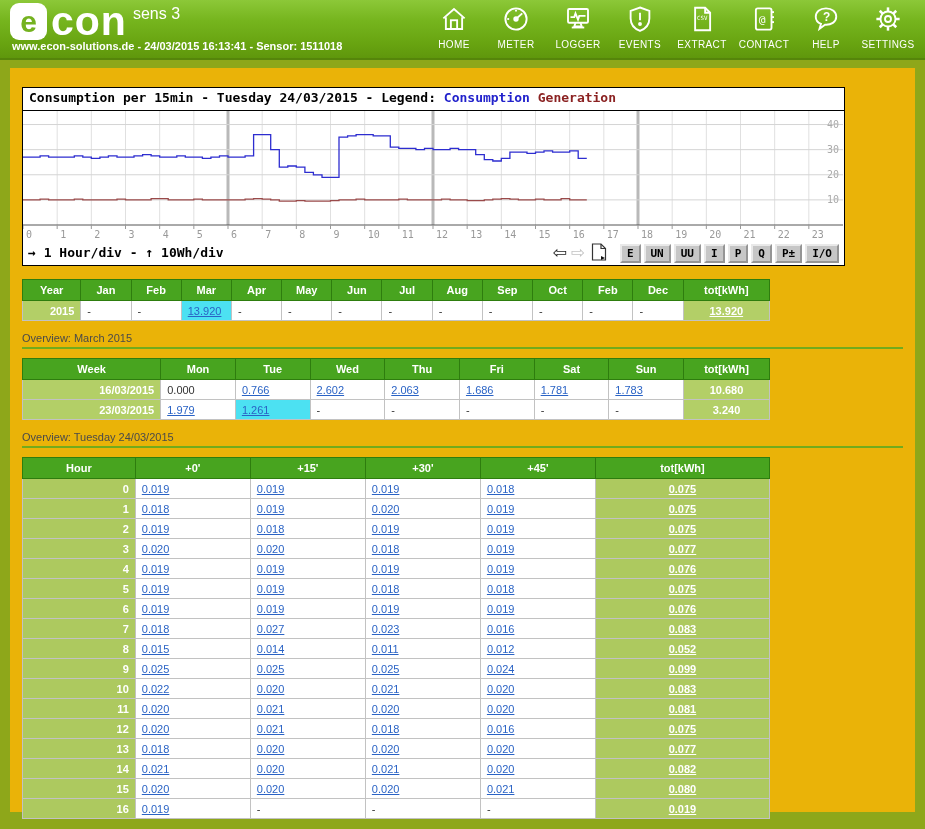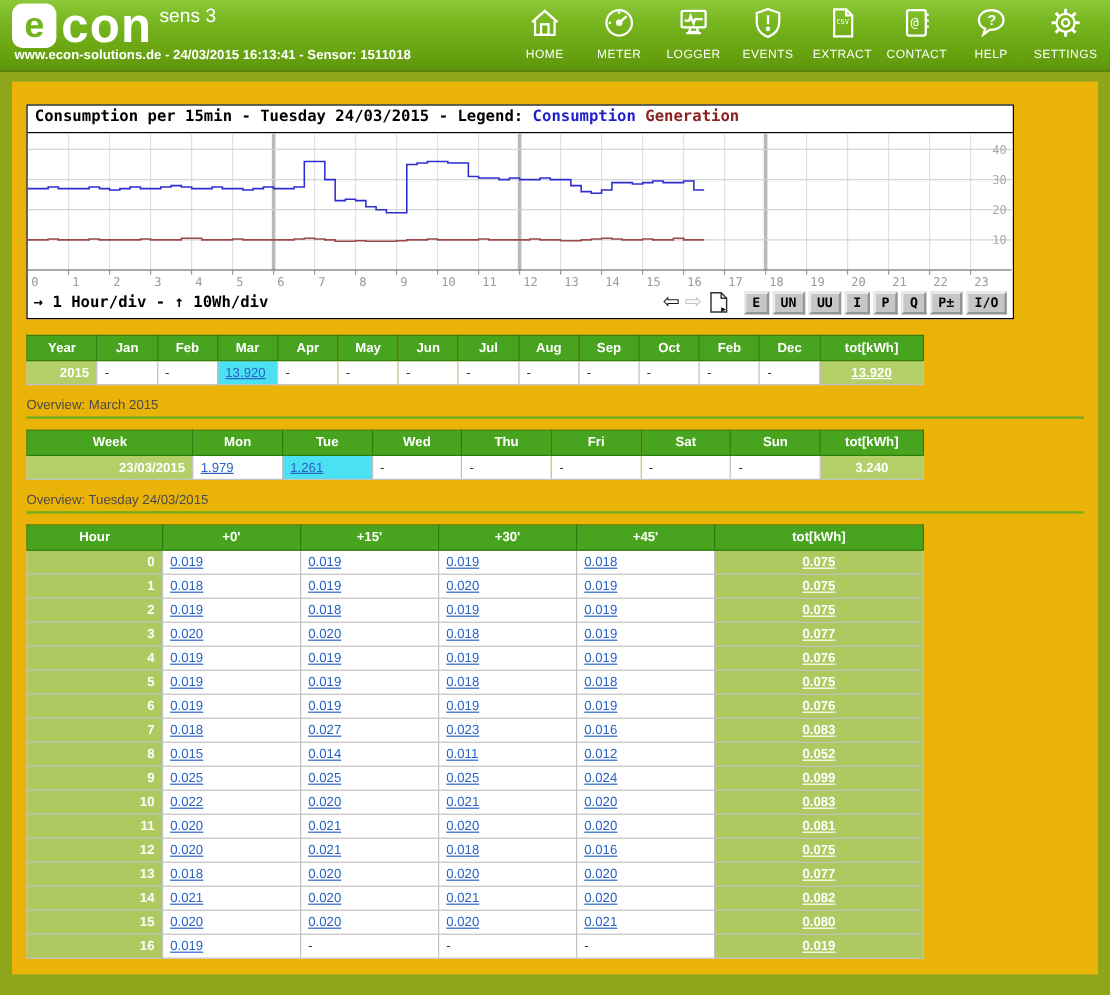--- a/index.html
+++ b/index.html
@@ -343,20 +343,31 @@
           <th>Wed</th>
           <th>Thu</th>
           <th>Fri</th>
           <th>Sat</th>
           <th>Sun</th>
           <th>tot[kWh]</th>
         </tr>
       </thead>
     <tbody id="week-body">
         <tr>
+          <td class="lbl">16/03/2015</td>
+          <td class="val">0.000</td>
+          <td class="val"><a href="#">0.766</a></td>
+          <td class="val"><a href="#">2.602</a></td>
+          <td class="val"><a href="#">2.063</a></td>
+          <td class="val"><a href="#">1.686</a></td>
+          <td class="val"><a href="#">1.781</a></td>
+          <td class="val"><a href="#">1.783</a></td>
+          <td class="tot">10.680</td>
+        </tr>
+        <tr>
           <td class="lbl">23/03/2015</td>
           <td class="val"><a href="#">1.979</a></td>
           <td class="val hl"><a href="#">1.261</a></td>
           <td class="val">-</td>
           <td class="val">-</td>
           <td class="val">-</td>
           <td class="val">-</td>
           <td class="val">-</td>
           <td class="tot">3.240</td>
         </tr>

